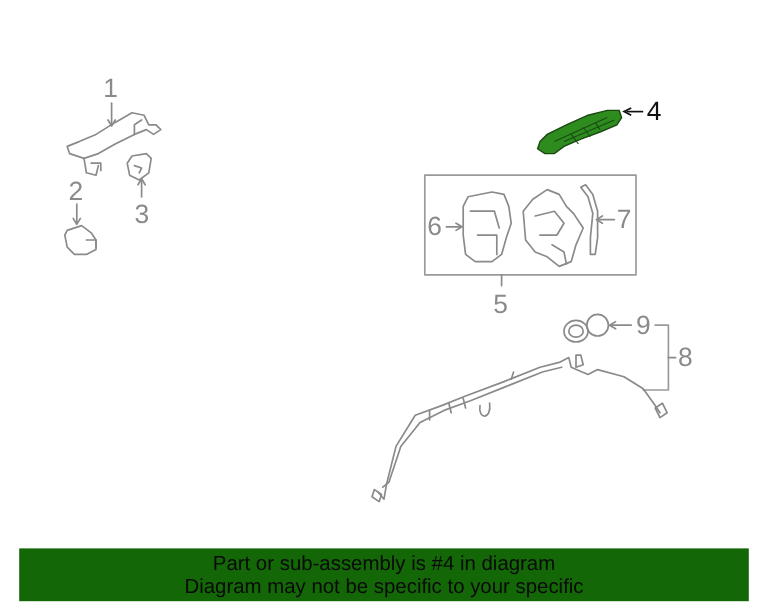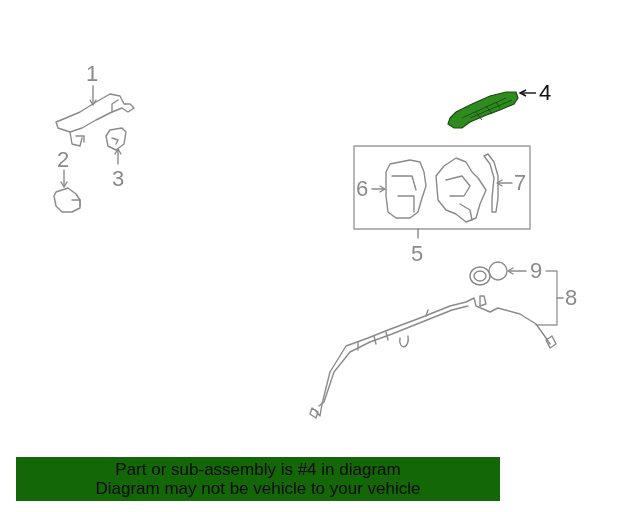--- a/index.html
+++ b/index.html
@@ -1,20 +1,20 @@
 <!DOCTYPE html>
 <html><head>
   <meta charset="utf-8">
   <style>
     html, body { margin: 0; padding: 0; background: #ffffff; }
     body { width: 640px; height: 512px; position: relative; overflow: hidden; font-family: "Liberation Sans", sans-serif; }
     .canvas { position: absolute; left: 0; top: 0; width: 640px; height: 512px; }
     .callout { position: absolute; font-family: "Liberation Sans", sans-serif; font-size: 22px; color: #8a8a8a; line-height: 1; }
     .callout.active { color: #111111; }
-    .banner { position: absolute; left: 16px; top: 457px; width: 484px; height: 44px; background: #136707; text-align: center; color: #0a0a0a; font-size: 17px; line-height: 19px; padding-top: 3px; box-sizing: border-box; }
+    .banner { position: absolute; left: 16px; top: 457px; width: 608px; height: 44px; background: #136707; text-align: center; color: #0a0a0a; font-size: 17px; line-height: 19px; padding-top: 3px; box-sizing: border-box; }
     .banner div { white-space: nowrap; }
   </style>
 </head>
 <body>
 
 <div class="canvas">
   <svg width="640" height="512" viewBox="0 0 640 512" xmlns="http://www.w3.org/2000/svg">
     <g fill="none" stroke="#8a8a8a" stroke-width="1.4" stroke-linejoin="round" stroke-linecap="round">
 
       <g>
@@ -102,14 +102,14 @@
   <span class="callout active" style="left:539px;top:82px;">4</span>
   <span class="callout" style="left:411px;top:243px;">5</span>
   <span class="callout" style="left:356px;top:178px;">6</span>
   <span class="callout" style="left:514px;top:172px;">7</span>
   <span class="callout" style="left:565px;top:287px;">8</span>
   <span class="callout" style="left:530px;top:260px;">9</span>
 </div>
 
 <div class="banner">
   <div>Part or sub-assembly is #4 in diagram</div>
-  <div>Diagram may not be vehicle to your vehicle</div>
+  <div>Diagram may not be specific to your specific</div>
 </div>
 
 </body></html>

